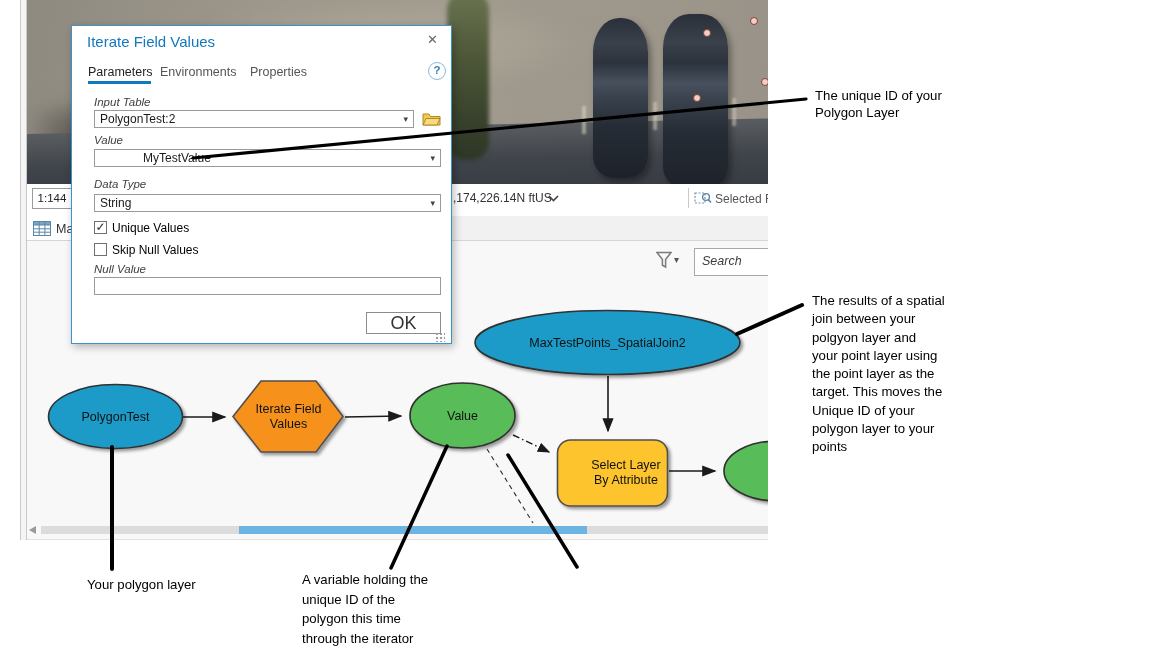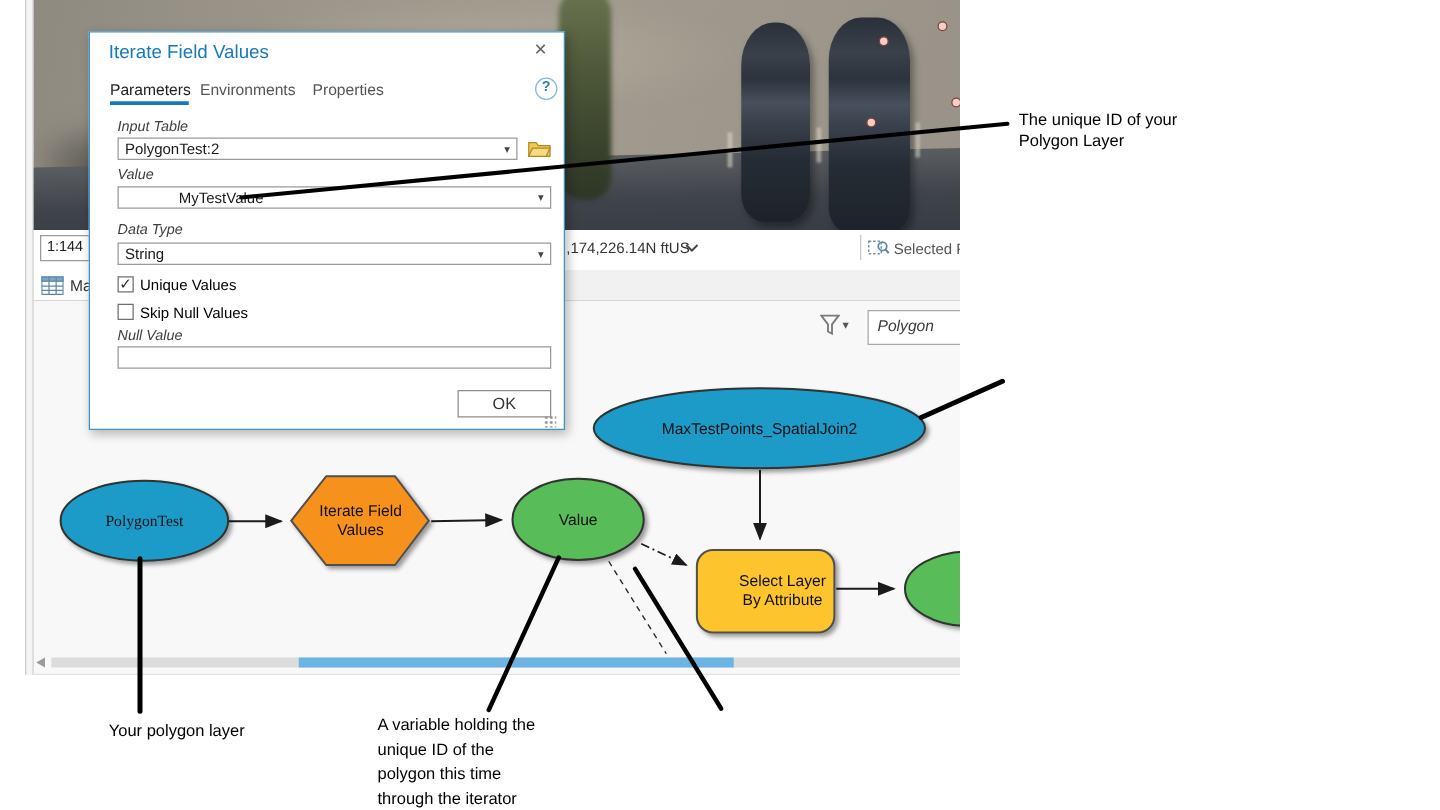--- a/index.html
+++ b/index.html
@@ -82,21 +82,21 @@
     color:#2e7fb8; font-size:11.5px; font-weight:bold; text-align:center; line-height:15px; }
   .dlg-label { font-size:11.5px; color:#404040; white-space:nowrap;font-style:italic; }
   .dlg-combo { height:18px; border:1px solid #9a9a9a; background:#fff; font-size:12px; color:#1a1a1a;
     line-height:16px; padding-left:5px; }
   .dlg-combo .arrow { position:absolute; right:5px; top:0px; font-size:9px; color:#444; }
   .dlg-check { width:13px; height:13px; border:1px solid #707070; background:#fff; font-size:12px;
     line-height:11px; text-align:center; color:#2b2b2b; }
   .dlg-cb-label { font-size:12px; color:#000000; white-space:nowrap; }
   .dlg-textbox { left:22px; top:251px; width:347px; height:18px; border:1px solid #9a9a9a; background:#fff; }
   .dlg-ok { left:294px; top:286px; width:75px; height:22px; border:1px solid #8c8c8c; background:#fff;
-    font-size:13px; color:#333; text-align:center; line-height:20px; }
+    font-size:18px; color:#333; text-align:center; line-height:20px; }
   .dlg-grip { left:363px; top:306px; width:10px; height:10px;
     background-image:radial-gradient(#9a9a9a 1px, transparent 1.3px); background-size:4px 4px; }
 
   
   .anno-svg { position:absolute; left:0; top:0; width:1152px; height:648px; z-index:50; pointer-events:none; }
   .anno-text { position:absolute; font-size:13.2px; color:#000; white-space:pre-line; z-index:5; }
   .anno-a { left:815px; top:87px; width:160px; line-height:17px; }
   .anno-b { left:812px; top:292px; width:180px; line-height:18.3px; }
   .anno-c { left:87px; top:577px; width:200px; }
   .anno-d { left:302px; top:570px; width:180px; line-height:19.5px; }
@@ -176,32 +176,32 @@
       <line x1="487" y1="449" x2="533" y2="523" stroke="#2a2a2a" stroke-width="1.1" stroke-dasharray="4.5 4"></line>
 
       <ellipse cx="115.5" cy="416.5" rx="67" ry="32" stroke="#303030" stroke-width="1.6" filter="url(#ds)" fill="#1d9bc9"></ellipse>
       <polygon points="233,416.5 261,381 316,381 343,416.5 316,452 261,452" stroke="#4f4f4f" stroke-width="1.6" filter="url(#ds)" fill="#f6921e"></polygon>
       <ellipse cx="462.5" cy="415.5" rx="52.5" ry="32.5" stroke="#303030" stroke-width="1.6" filter="url(#ds)" fill="#58bd58"></ellipse>
       <ellipse cx="607.5" cy="342.5" rx="132.5" ry="32" stroke="#303030" stroke-width="1.6" filter="url(#ds)" fill="#1d9bc9"></ellipse>
       <rect x="557.5" y="440" width="110" height="66" rx="13" stroke="#4f4f4f" stroke-width="1.6" filter="url(#ds)" fill="#fdc42d"></rect>
       <ellipse cx="777" cy="471" rx="53" ry="30" stroke="#303030" stroke-width="1.6" filter="url(#ds)" fill="#58bd58"></ellipse>
     </svg>
 
-    <div class="node-label" style="left:50px; top:410px; width:131px;font-family:Liberation Serif, serif;">PolygonTest</div>
+    <div class="node-label" style="left:50px; top:410px; width:131px;">PolygonTest</div>
     <div class="node-label" style="left:242px; top:402px; width:93px;">Iterate Field Values</div>
     <div class="node-label" style="left:412px; top:409px; width:101px;">Value</div>
     <div class="node-label" style="left:477px; top:336px; width:261px;">MaxTestPoints_SpatialJoin2</div>
     <div class="node-label" style="left:560px; top:458px; width:105px;padding-left:27px;">Select Layer By Attribute</div>
 
     <svg class="funnel-icon" width="16" height="19">
       <path d="M1,1.5 L15,1.5 L9.6,8.5 L9.6,16 L6.4,14.2 L6.4,8.5 Z" fill="none" stroke="#7a7a7a" stroke-width="1.5"></path>
     </svg>
     <span class="funnel-caret">▾</span>
     <div class="search-box">
-      <span class="search-text">Polygon</span>
+      <span class="search-text">Search</span>
     </div>
 
     <div class="hscroll-track"></div>
     <div class="hscroll-thumb"></div>
     <div class="hscroll-left"></div>
 
     <div class="dialog">
       <div class="dlg-title">Iterate Field Values</div>
       <div class="dlg-close">✕</div>
 
@@ -244,20 +244,29 @@
       <div class="dlg-label" style="left:22px; top:237px;">Null Value</div>
       <div class="dlg-textbox"></div>
 
       <div class="dlg-ok">OK</div>
       <div class="dlg-grip"></div>
     </div>
   </div>
 
   <div class="anno-text anno-a">The unique ID of your
 Polygon Layer</div>
+  <div class="anno-text anno-b">The results of a spatial
+join between your
+polgyon layer and
+your point layer using
+the point layer as the
+target.  This moves the
+Unique ID of your
+polygon layer to your
+points</div>
   <div class="anno-text anno-c">Your polygon layer</div>
   <div class="anno-text anno-d">A variable holding the
 unique ID of the
 polygon this time
 through the iterator</div>
 
   <svg class="anno-svg" viewBox="0 0 1152 648">
     <line x1="193" y1="158" x2="806" y2="99" stroke="#000" stroke-width="3.2" stroke-linecap="round"></line>
     <line x1="737" y1="334" x2="802" y2="305" stroke="#000" stroke-width="4" stroke-linecap="round"></line>
     <line x1="112" y1="447" x2="112" y2="569" stroke="#000" stroke-width="4" stroke-linecap="round"></line>

